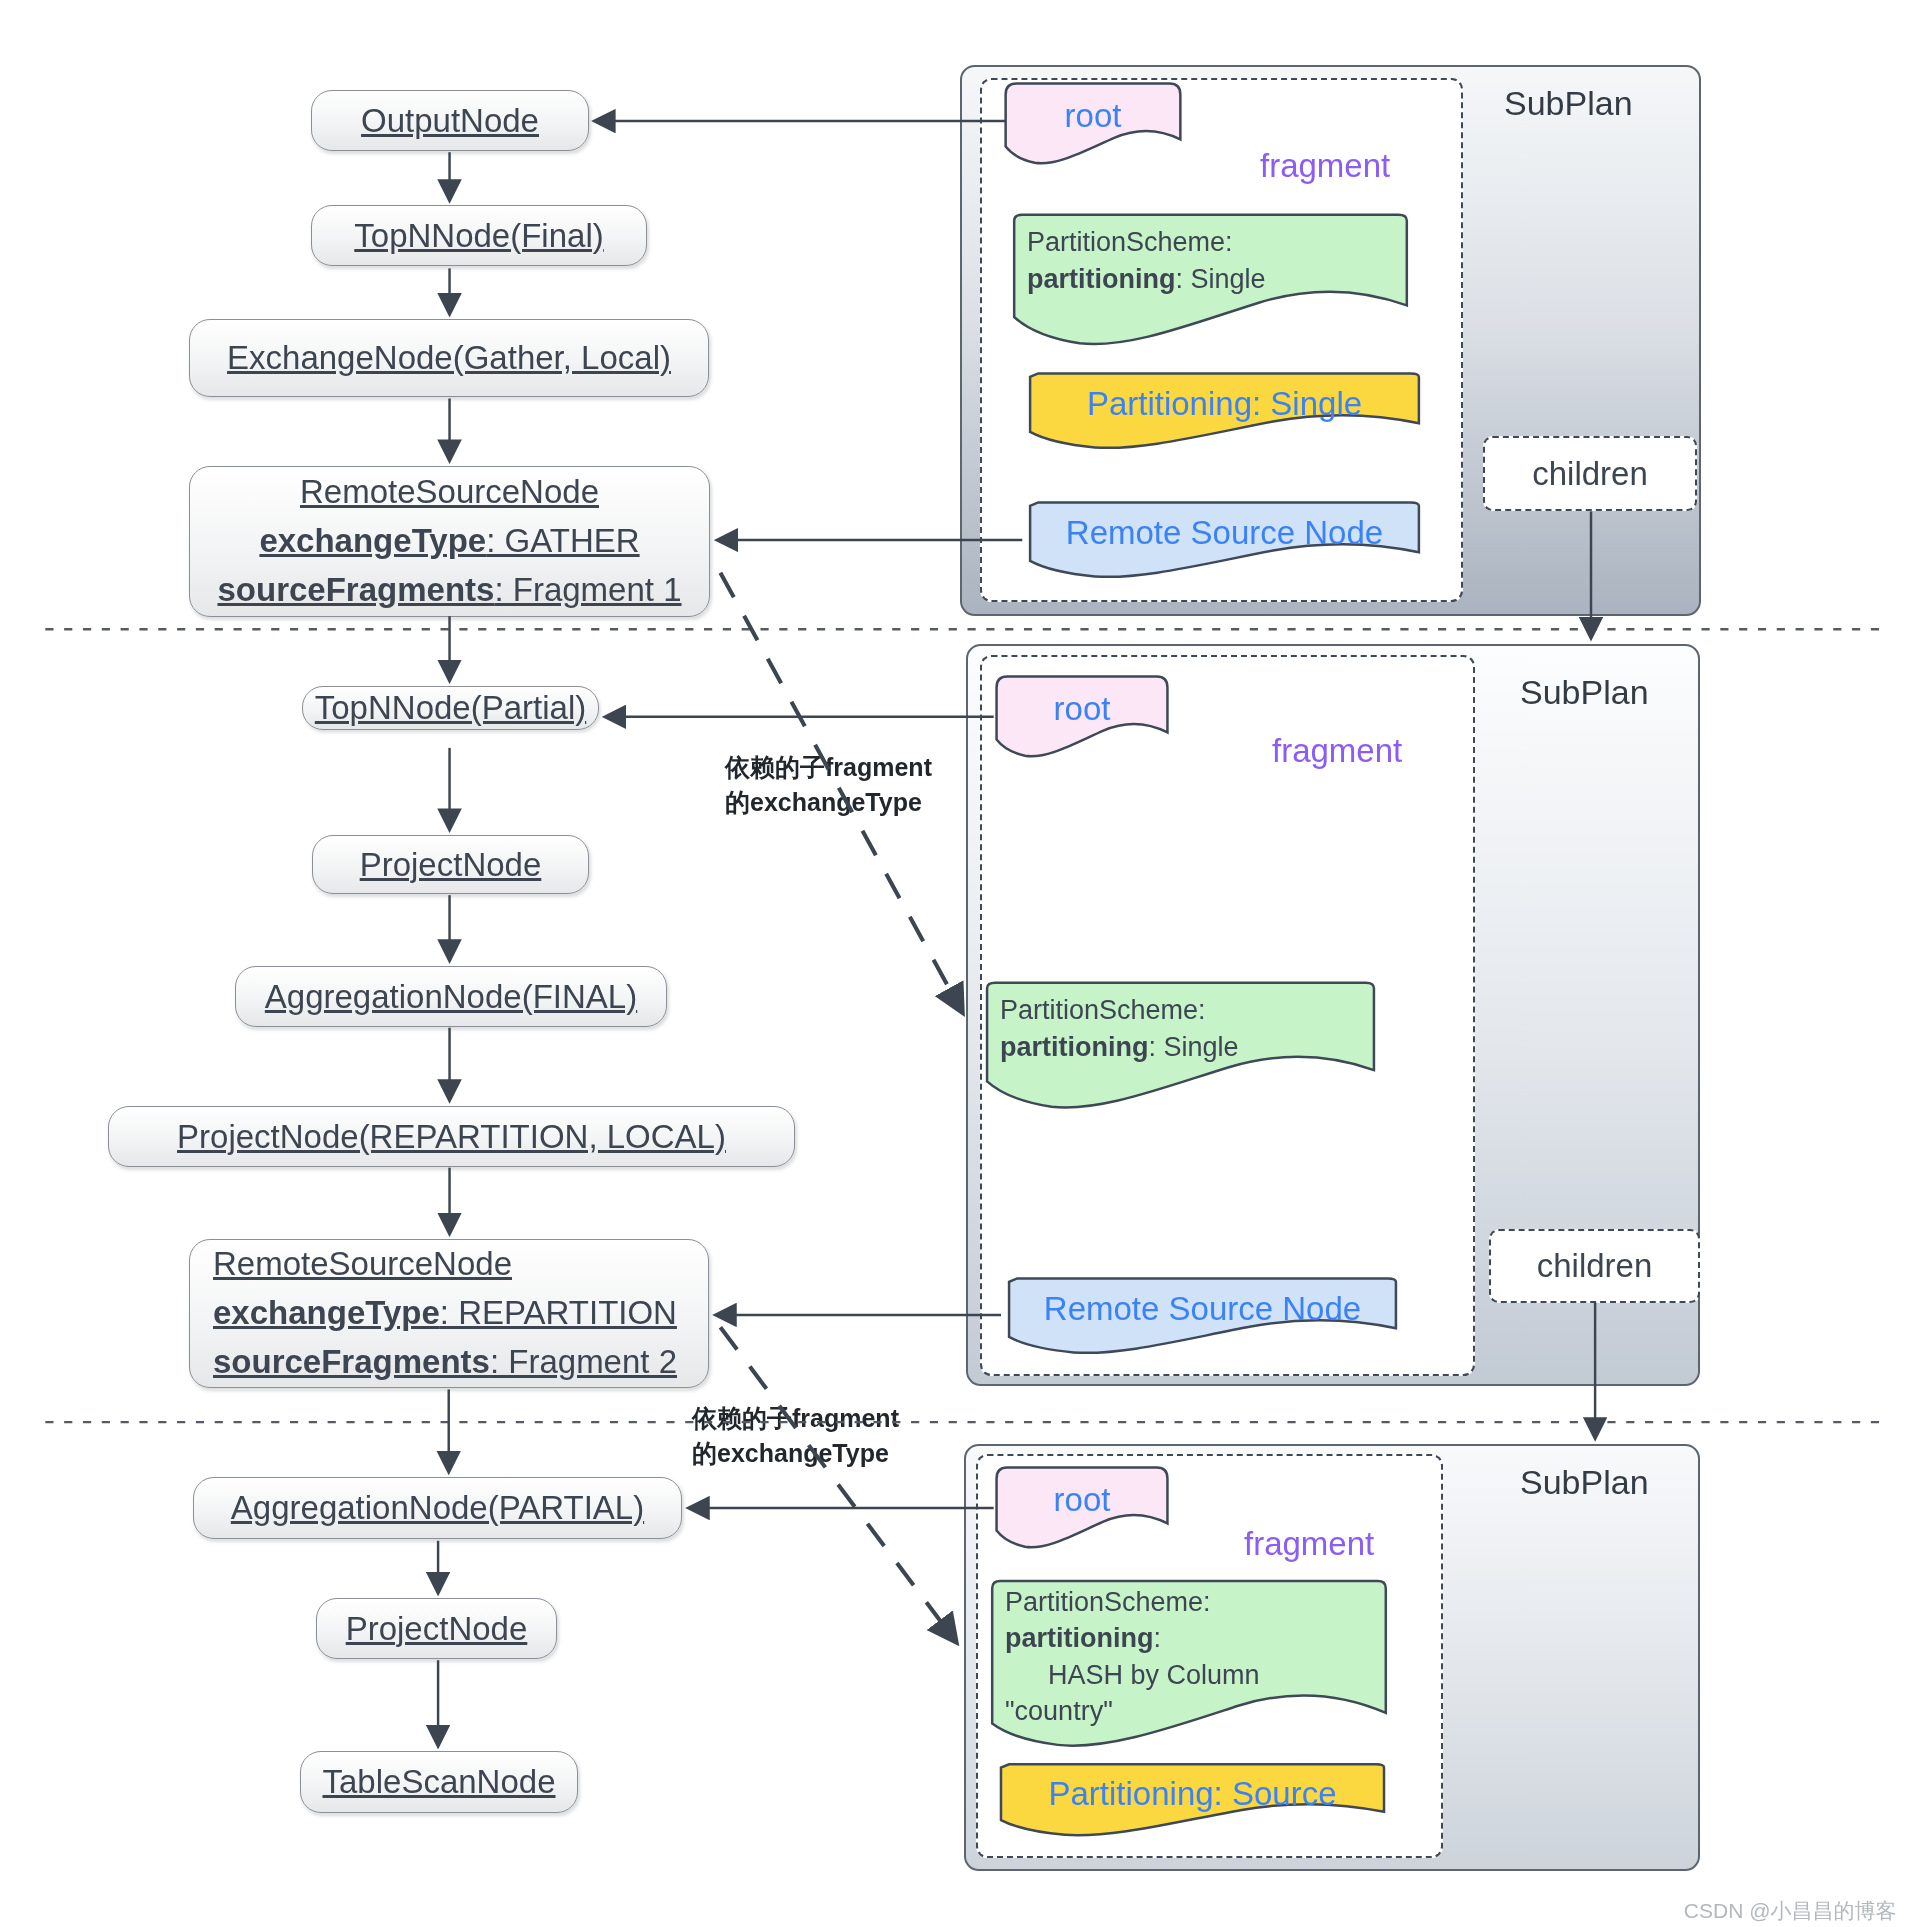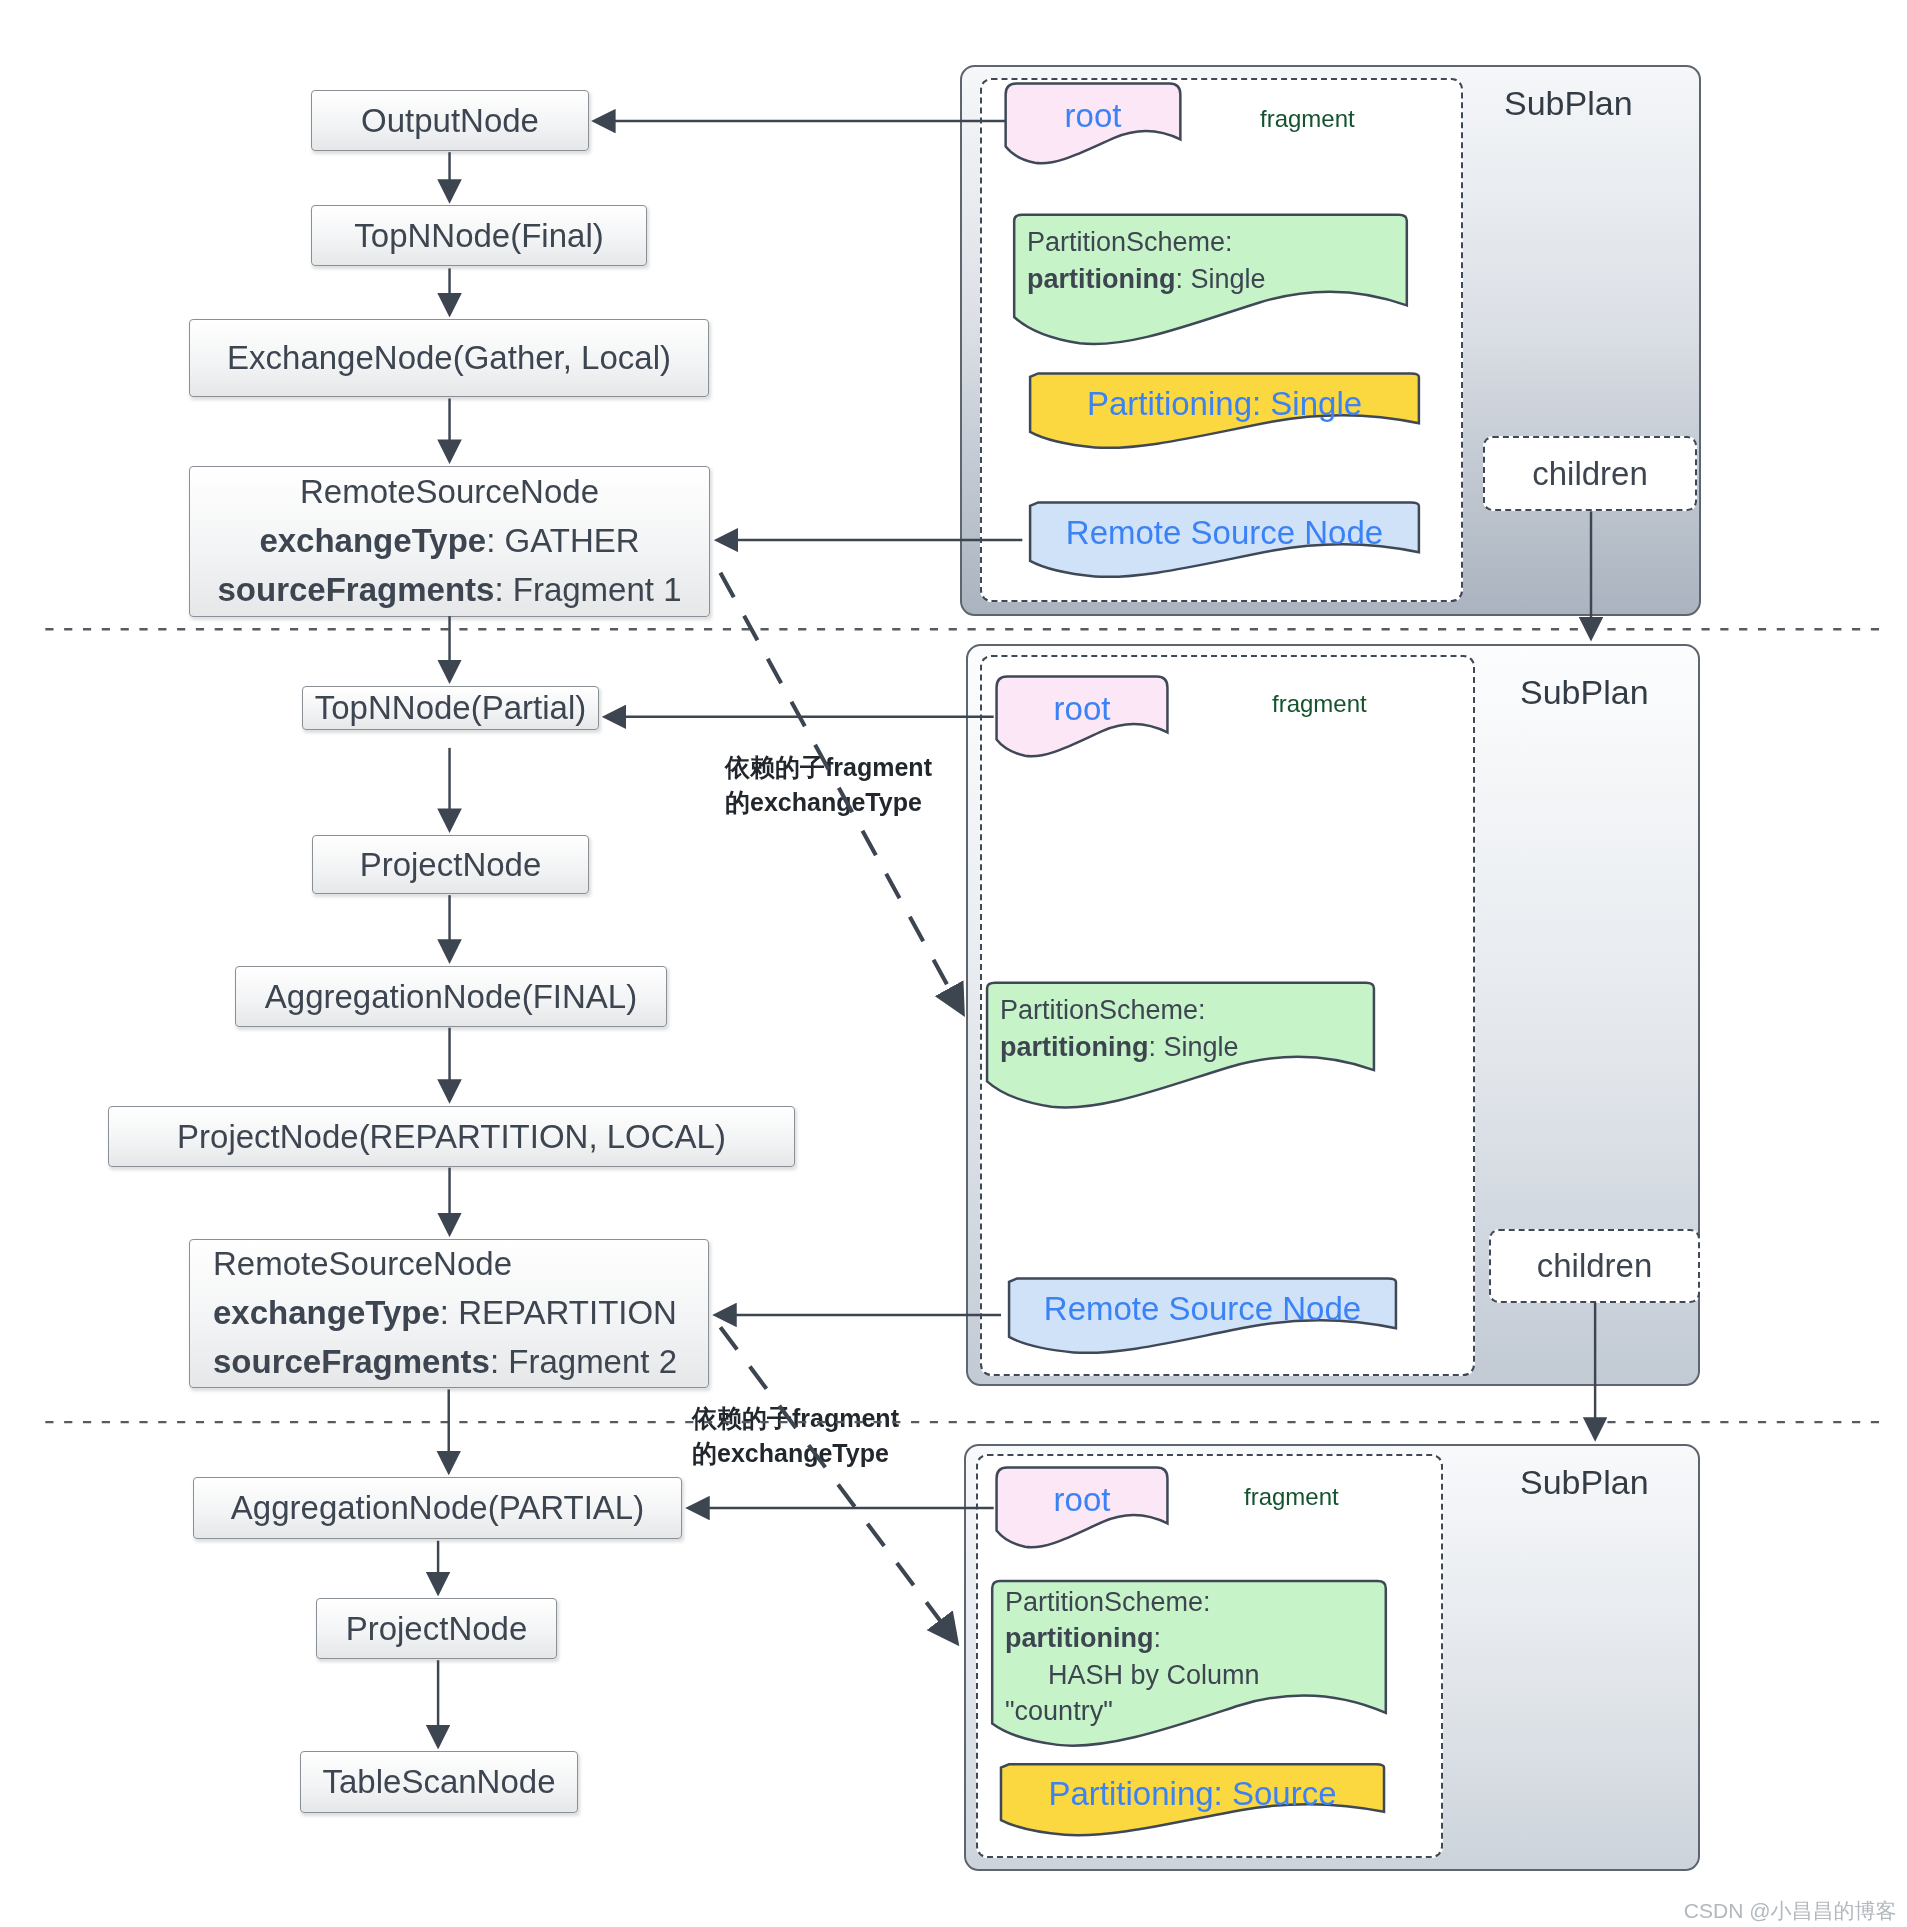--- a/index.html
+++ b/index.html
@@ -3,47 +3,48 @@
 <meta charset="utf-8">
 <style>
   html,body { margin:0; padding:0; background:#ffffff; }
   body { font-family:"Liberation Sans", sans-serif; }
   #canvas { position:relative; width:1908px; height:1927px; background:#ffffff; overflow:hidden; }
 
   .node {
     position:absolute;
     background:linear-gradient(180deg,#ffffff 0%,#f3f4f5 55%,#e5e7e9 100%);
     border:1.6px solid #8b9097;
-    border-radius:4px;
+    border-radius:21px;
     display:flex; align-items:center; justify-content:center;
     font-size:33px; color:#3d4551;
     box-shadow:1.6px 2.5px 3.3px rgba(60,70,80,0.18);
     box-sizing:border-box;
     text-align:center;
+    text-decoration:underline;
   }
   .node.multi { flex-direction:column; justify-content:center; line-height:1.48; }
   .node.multi.leftalign { align-items:flex-start; padding-left:23px; text-align:left; }
   .b { font-weight:bold; }
 
   .subplan {
     position:absolute;
     border:2.5px solid #5d656e;
     border-radius:14.7px;
     box-sizing:border-box;
   }
   .sp1bg { background:linear-gradient(180deg,#f5f7f9 0%,#dde1e7 45%,#aab3bf 100%); }
   .sp2bg { background:linear-gradient(180deg,#fcfdfe 0%,#e3e7ec 55%,#c2cad4 100%); }
   .sp3bg { background:linear-gradient(180deg,#f8f9fb 0%,#e2e6eb 55%,#ccd3da 100%); }
 
   .sp-title { position:absolute; font-size:34px; color:#333b45; }
   .frag {
     position:absolute; background:#ffffff;
     border:2.5px dashed #3f4856; border-radius:11.5px; box-sizing:border-box;
   }
-  .frag-title { position:absolute; font-size:24px; color:#14532d; }
+  .frag-title { position:absolute; font-size:33px; color:#8b5cf6;margin-top:42px; }
 
   .doc { position:absolute; }
   .doc svg { position:absolute; left:0; top:0; width:100%; height:100%; overflow:visible; }
   .doc-label {
     position:absolute; left:0; right:0; top:6%; bottom:26%;
     display:flex; align-items:center; justify-content:center;
     font-size:33px; color:#3b82f6;
   }
   .doc-text {
     position:absolute; left:21px; top:14.7px; right:11.5px;

